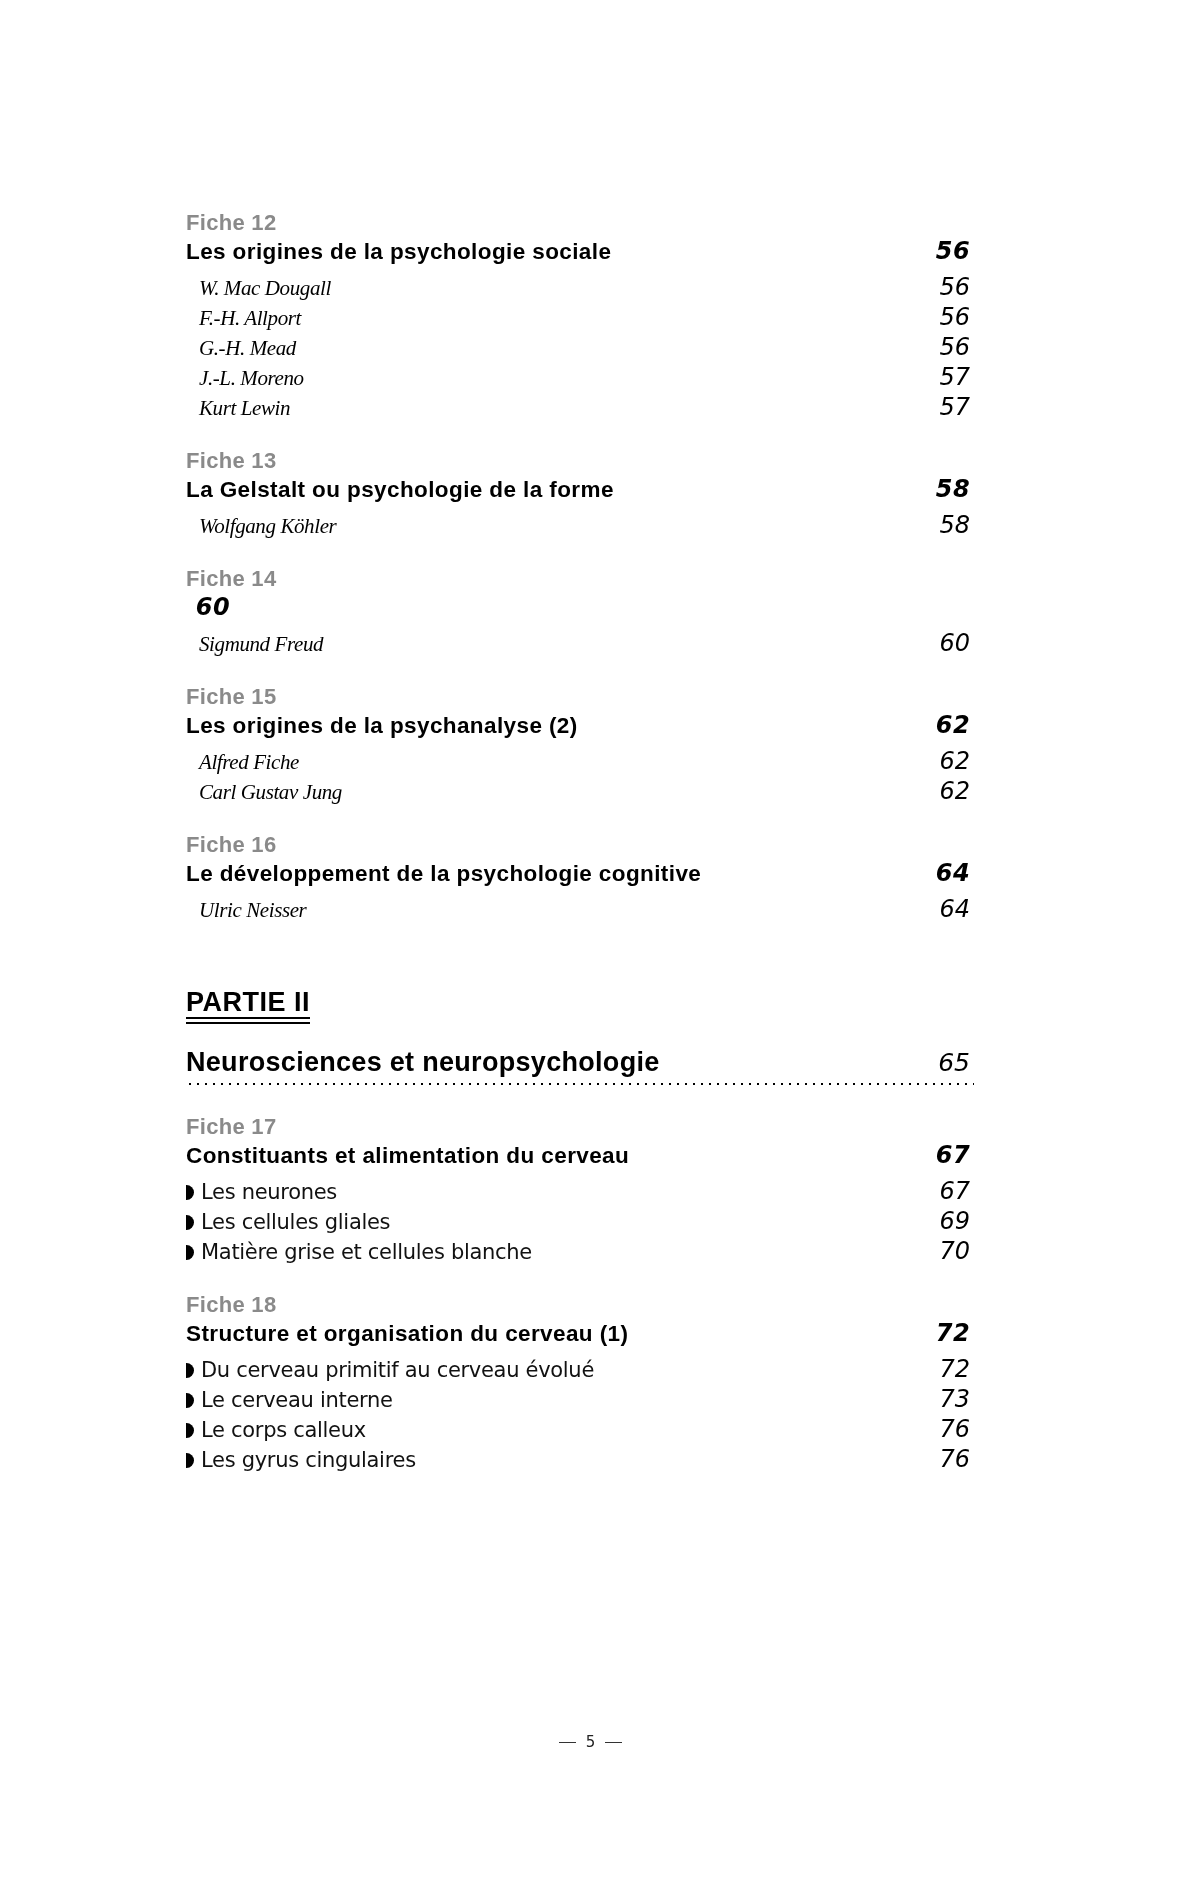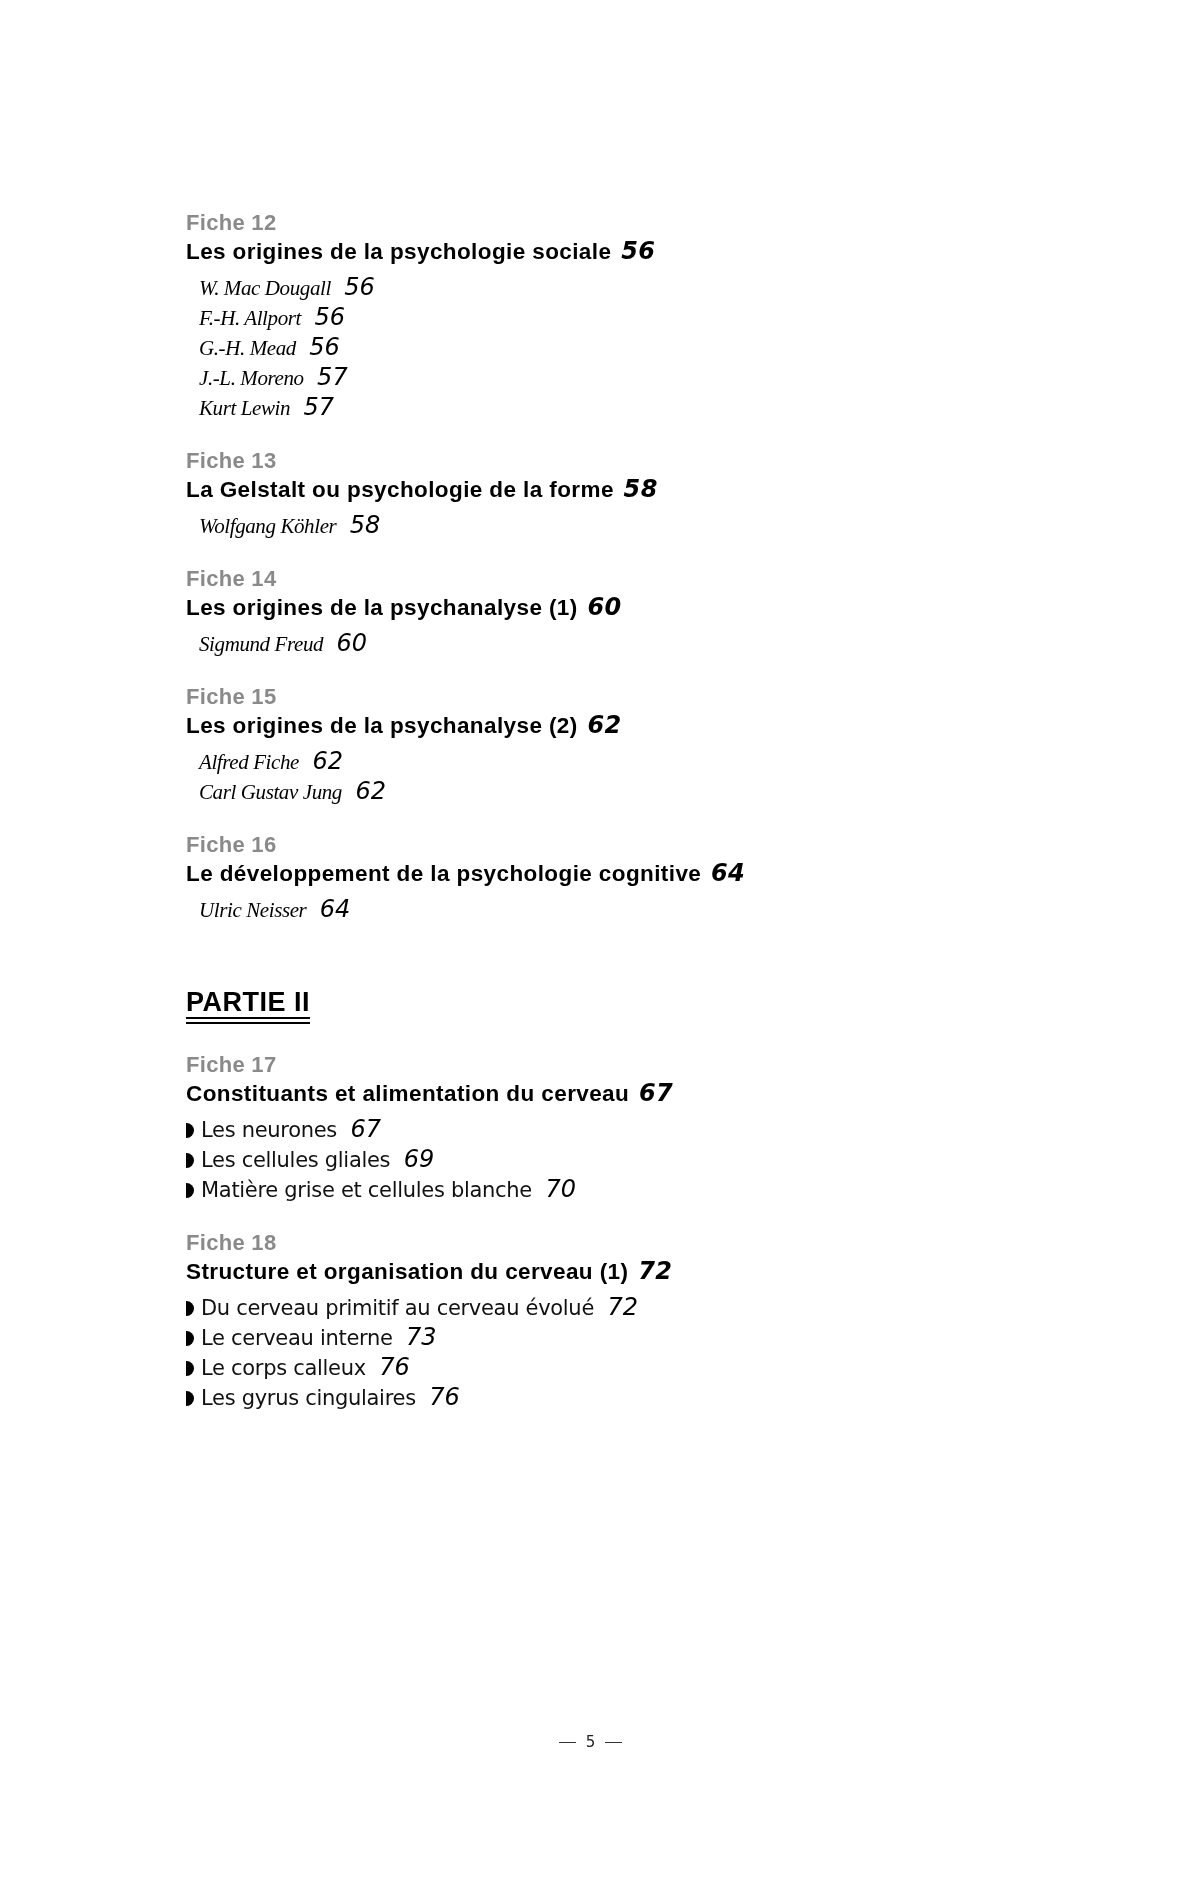--- a/index.html
+++ b/index.html
@@ -6,21 +6,21 @@
   body { width: 1181px; height: 1883px; position: relative; overflow: hidden; }
   .page { position: absolute; left: 0; top: 0; width: 1008px; height: 1883px; background: #fff; }
   .toc { position: absolute; left: 186px; top: 212px; width: 788px; }
 
   .fiche { margin: 0; }
   .fiche-label {
     font-family: "Liberation Sans", sans-serif; font-weight: bold;
     font-size: 22px; line-height: 22px; color: #8a8a8a; letter-spacing: 0.3px;
     height: 24px;
   }
-  .row { display: flex; align-items: baseline; }
+  .row { display: flex; justify-content: space-between; align-items: baseline; }
   .fiche-title {
     font-family: "Liberation Sans", sans-serif; font-weight: bold;
     font-size: 22.5px; line-height: 30px; color: #000; letter-spacing: 0.4px;
     height: 32px;
   }
   .page-num {
     font-family: "DejaVu Sans", sans-serif; font-style: oblique;
     font-size: 24px; color: #000; width: 44px; text-align: right; padding-right: 4px;
   }
   .sub-list { margin: 4px 0 0 0; padding: 0; list-style: none; }
@@ -111,21 +111,20 @@
         <li class="row sub">
             <span class="name">Wolfgang Köhler</span>
             <span class="page-num">58</span>
           </li>
       </ul>
     </section>
 
     <section class="fiche gap-after">
       <div class="fiche-label">Fiche 14</div>
       <div class="row fiche-title">
-        <span>Les origines de la psychanalyse (1)</span>
         <span class="page-num">60</span>
       </div>
       <ul class="sub-list">
         <li class="row sub">
             <span class="name">Sigmund Freud</span>
             <span class="page-num">60</span>
           </li>
       </ul>
     </section>
 
@@ -156,20 +155,24 @@
       <ul class="sub-list">
         <li class="row sub">
             <span class="name">Ulric Neisser</span>
             <span class="page-num">64</span>
           </li>
       </ul>
     </section>
 
     <section class="partie">
       <div class="partie-label">PARTIE II</div>
+      <div class="partie-title-row">
+        <span class="partie-title">Neurosciences et neuropsychologie</span>
+        <span class="page-num partie-num">65</span>
+      </div>
     </section>
 
     <section class="fiche gap-after after-partie">
       <div class="fiche-label">Fiche 17</div>
       <div class="row fiche-title">
         <span>Constituants et alimentation du cerveau</span>
         <span class="page-num">67</span>
       </div>
       <ul class="sub-list">
         <li class="row sub">

